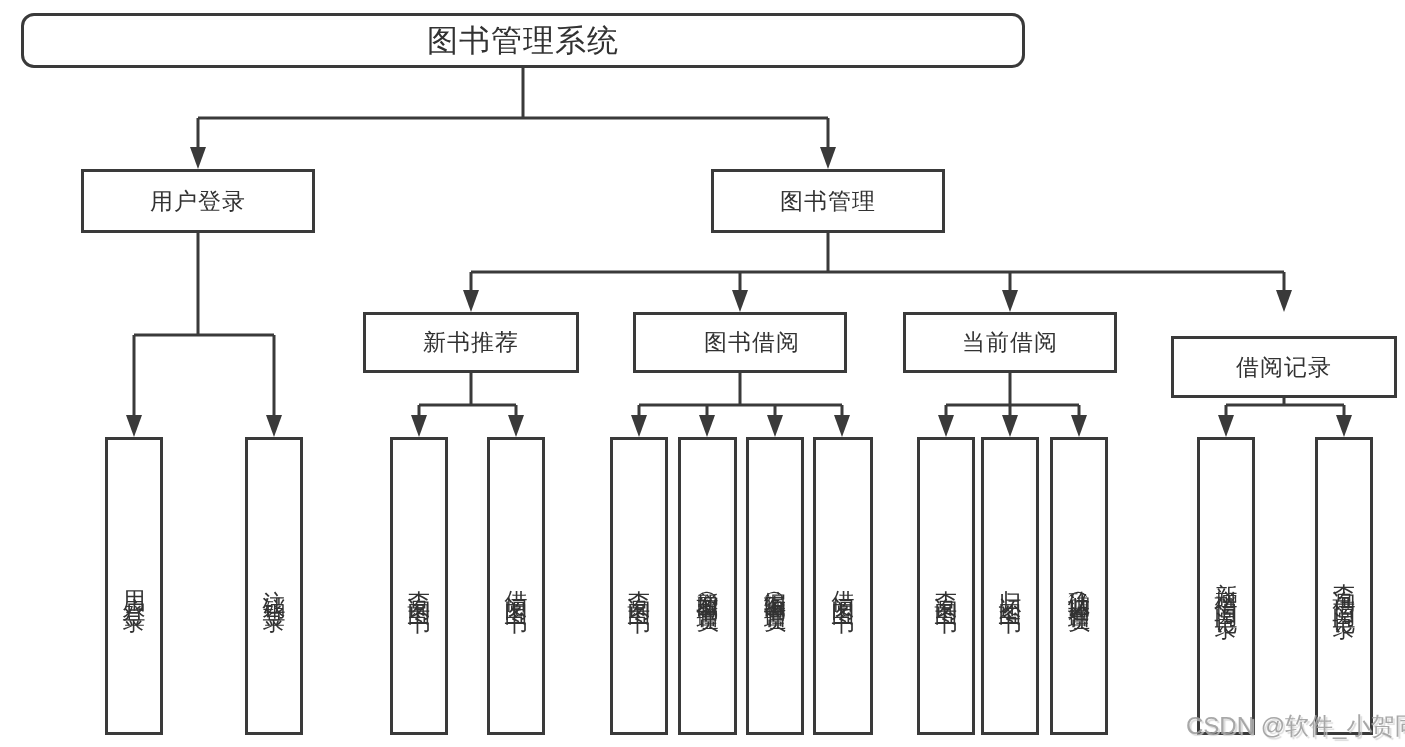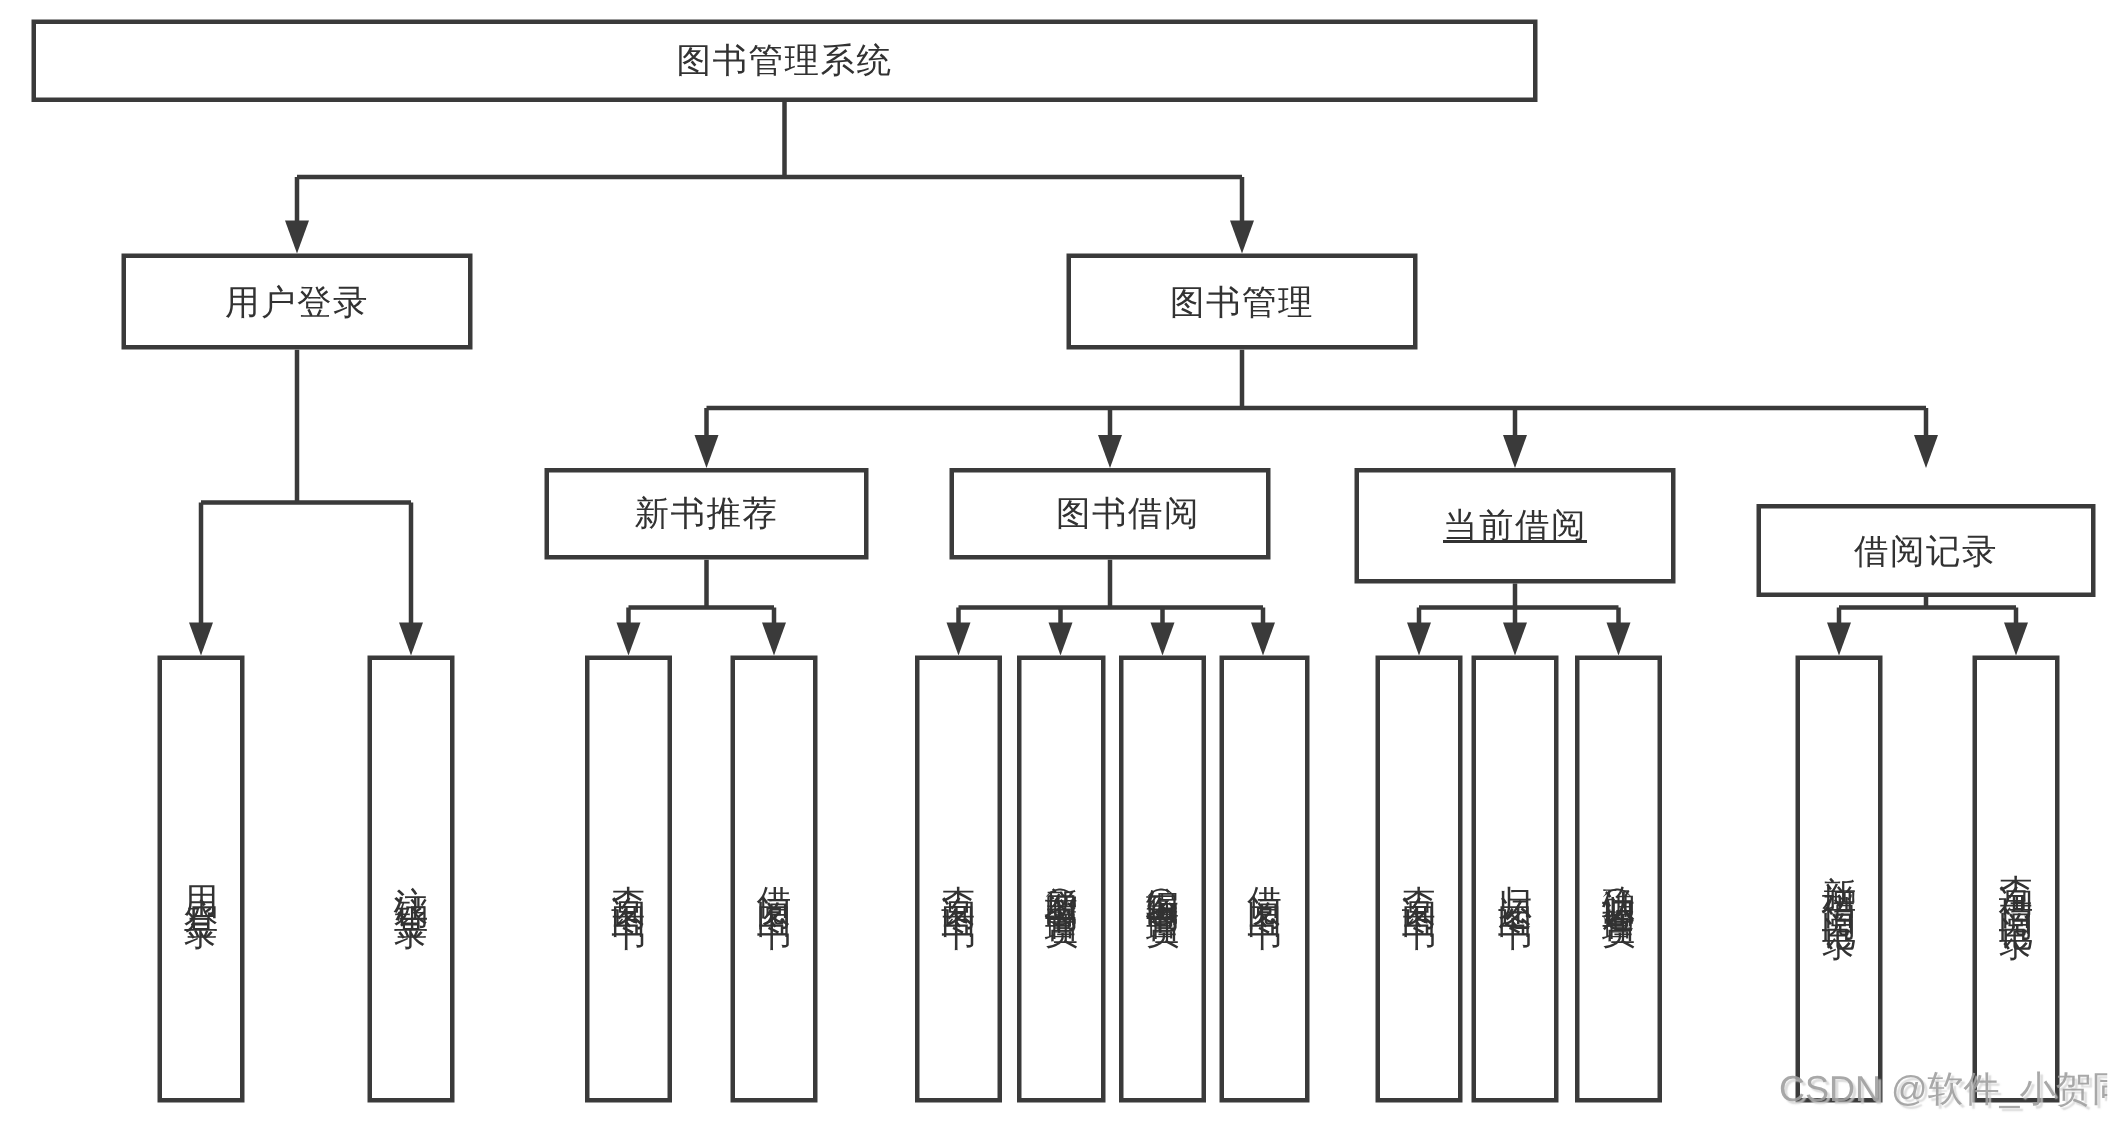--- a/index.html
+++ b/index.html
@@ -31,39 +31,40 @@
     justify-content: center;
     color: #323232;
     z-index: 2;
   }
   .hbox {
     font-size: 23px;
     letter-spacing: 1px;
   }
   .root {
     border-width: 3px;
-    font-size: 23px;
+    font-size: 31px;
+    border-radius: 13px;
   }
   .vbox {
     writing-mode: vertical-rl;
     font-size: 23px;
     letter-spacing: 7px;
     line-height: 1;
   }
   .vbox.tight {
     letter-spacing: 3px;
     font-size: 22px;
   }
   
   .n-root        { left: 21px;   top: 13px;  width: 1004px; height: 55px; }
   .n-user        { left: 81px;   top: 169px; width: 234px;  height: 64px; }
   .n-book        { left: 711px;  top: 169px; width: 234px;  height: 64px; }
   .n-newrec      { left: 363px;  top: 312px; width: 216px;  height: 61px; }
   .n-bookborrow  { left: 633px;  top: 312px; width: 214px;  height: 61px; padding-left: 24px; }
-  .n-current     { left: 903px;  top: 312px; width: 214px;  height: 77px; text-decoration: underline; }
+  .n-current     { left: 903px;  top: 312px; width: 214px;  height: 61px; }
   .n-record      { left: 1171px; top: 312px; width: 226px;  height: 62px; margin-top: 24px; }
   .lf-userlogin  { left: 105px;  top: 437px; width: 58px; height: 298px; }
   .lf-logout     { left: 245px;  top: 437px; width: 58px; height: 298px; }
   .lf-nq         { left: 390px;  top: 437px; width: 58px; height: 298px; }
   .lf-nb         { left: 487px;  top: 437px; width: 58px; height: 298px; }
   .lf-bq         { left: 610px;  top: 437px; width: 58px; height: 298px; }
   .lf-badd       { left: 678px;  top: 437px; width: 59px; height: 298px; }
   .lf-bedit      { left: 746px;  top: 437px; width: 58px; height: 298px; }
   .lf-bborrow    { left: 813px;  top: 437px; width: 60px; height: 298px; }
   .lf-cq         { left: 917px;  top: 437px; width: 58px; height: 298px; }

